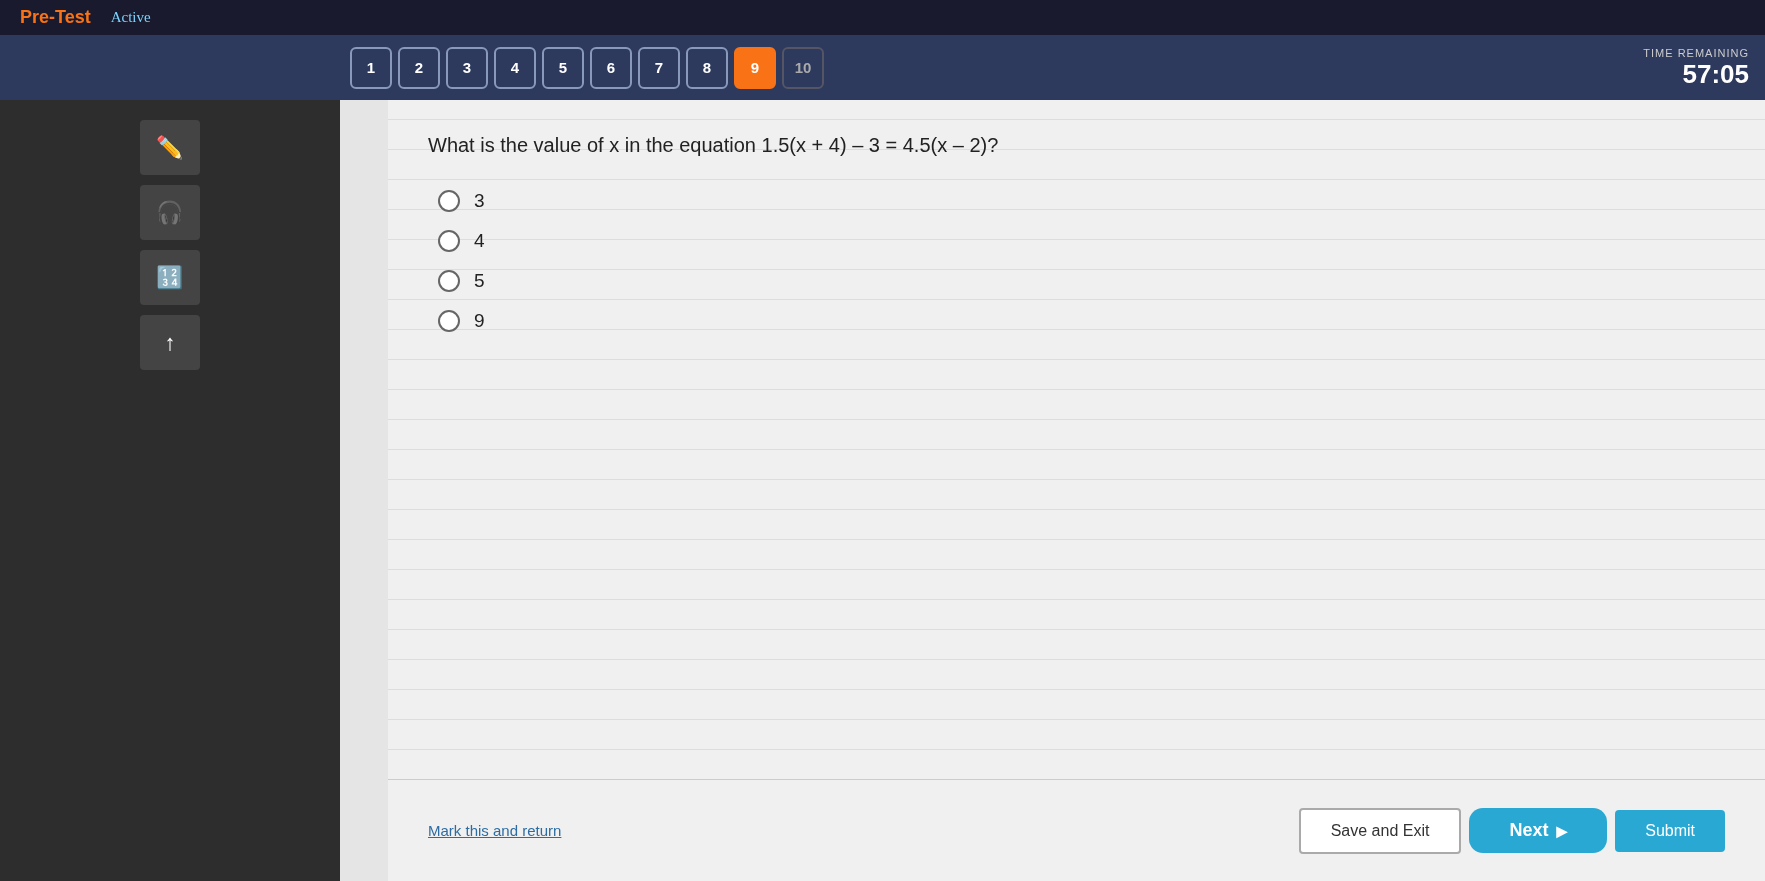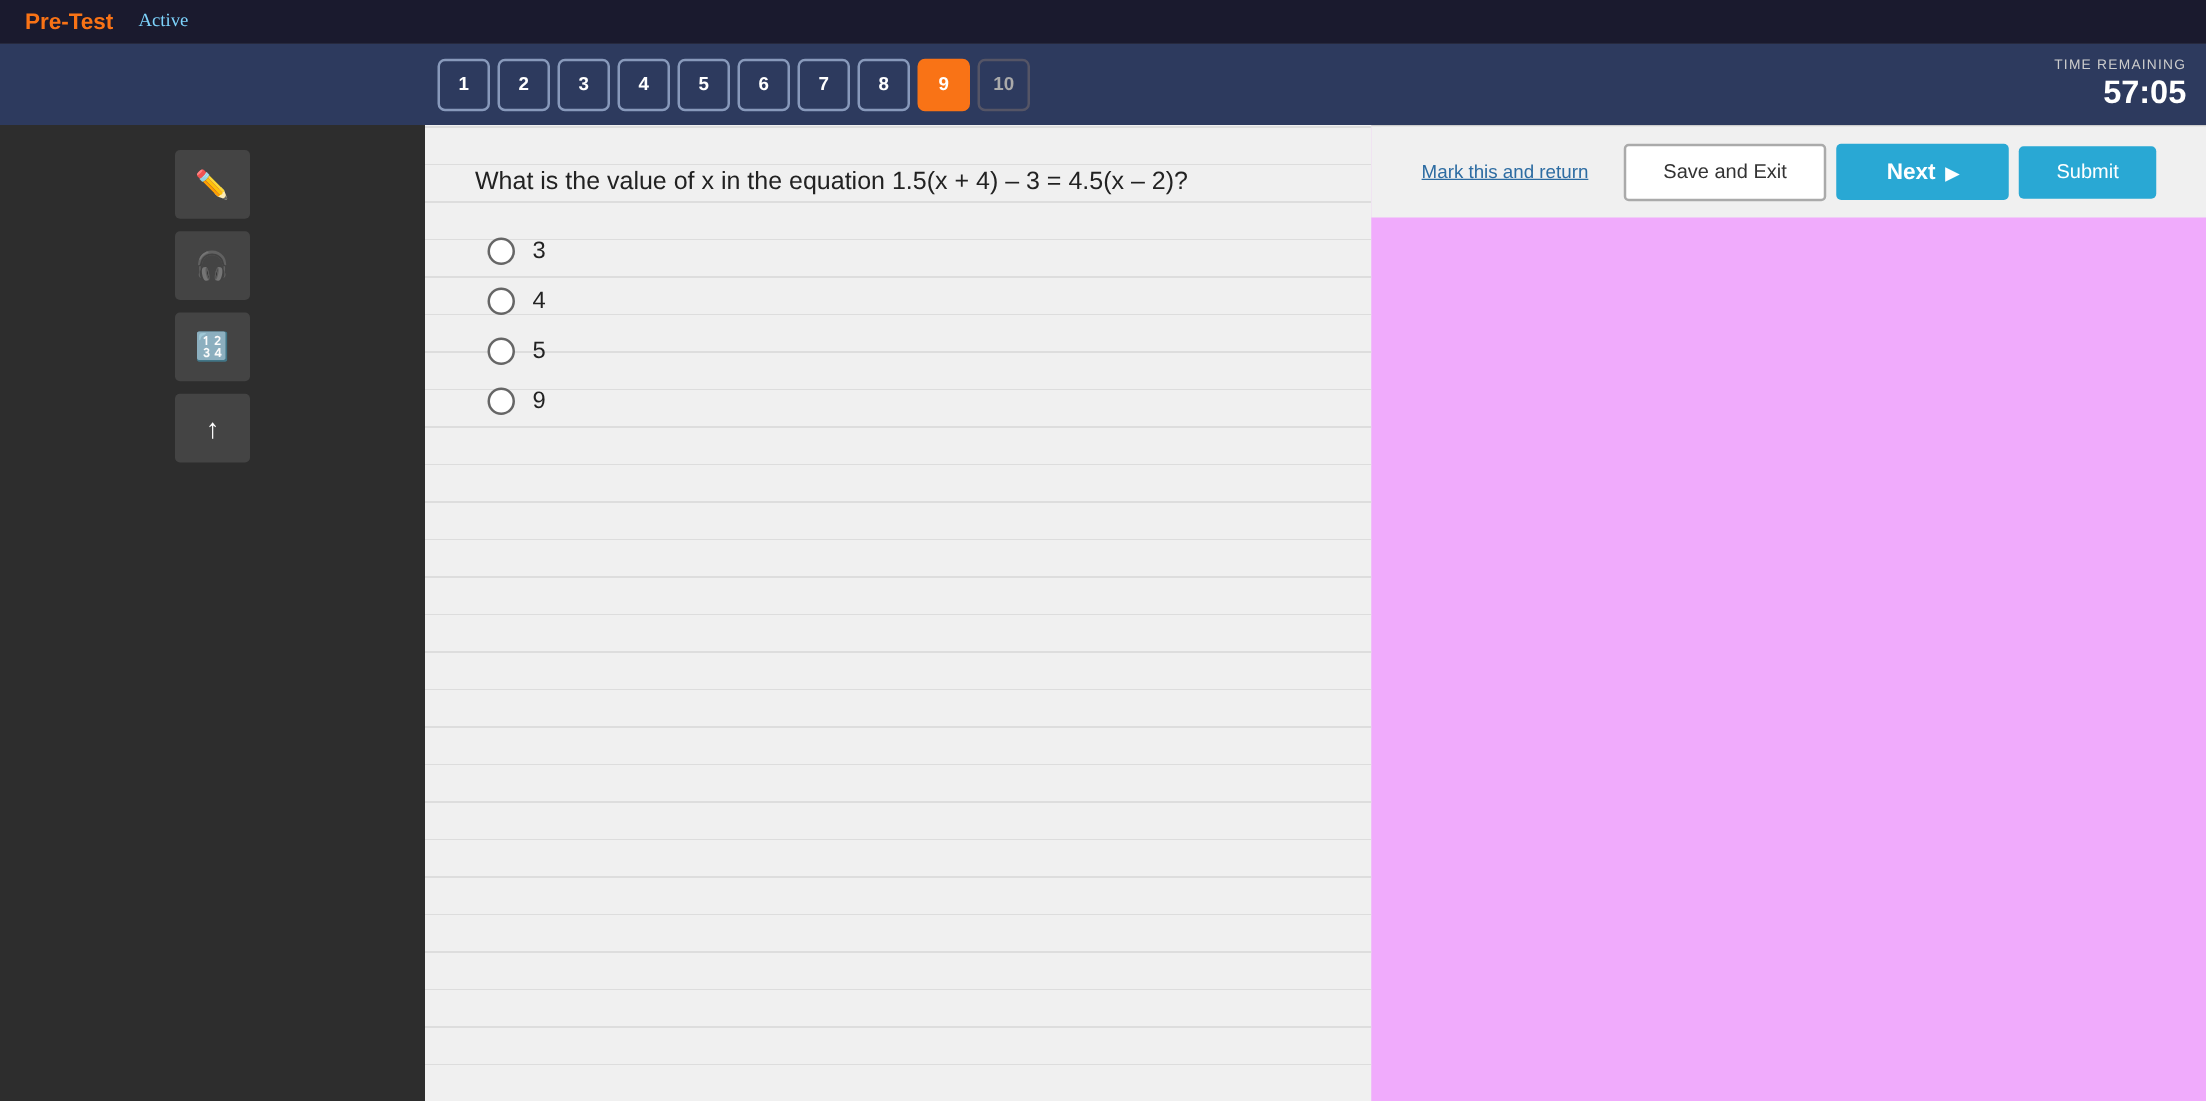--- a/index.html
+++ b/index.html
@@ -114,23 +114,25 @@
       display: flex;
       align-items: center;
       justify-content: center;
       color: white;
       font-size: 22px;
     }
 
     
     .content-area {
       flex: 1;
-      background: #f0abfc;
-      display: flex;
-      position: relative;
+      background: #e5e5e5;
+      display: flex;
+      flex-direction: column;
+      position: relative;
+      padding-left: 48px;
     }
 
     .question-container {
       flex: 1;
       padding: 30px 40px;
       background: #f0f0f0;
       background-image: repeating-linear-gradient(
         0deg,
         transparent,
         transparent 29px,
@@ -176,21 +178,21 @@
       border-color: #2d6ca2;
       box-shadow: inset 0 0 0 4px white;
     }
     .option-label {
       font-size: 19px;
       color: #222;
     }
 
     
     .bottom-bar {
-      height: 74px;
+      height: 102px;
       background: #f0f0f0;
       border-top: 1px solid #ccc;
       display: flex;
       align-items: center;
       padding: 0 40px;
       justify-content: space-between;
     }
     .mark-return-link {
       color: #2d6ca2;
       text-decoration: underline;
@@ -211,21 +213,21 @@
       border-radius: 4px;
       font-size: 16px;
       cursor: pointer;
       color: #333;
       margin-left: 28px;
     }
     .btn-next {
       padding: 12px 40px;
       background: #29a8d4;
       border: none;
-      border-radius: 4px;
+      border-radius: 14px;
       font-size: 18px;
       font-weight: bold;
       cursor: pointer;
       color: white;
       position: relative;
       display: flex;
       align-items: center;
       gap: 8px;
     }
     .btn-next::after {

